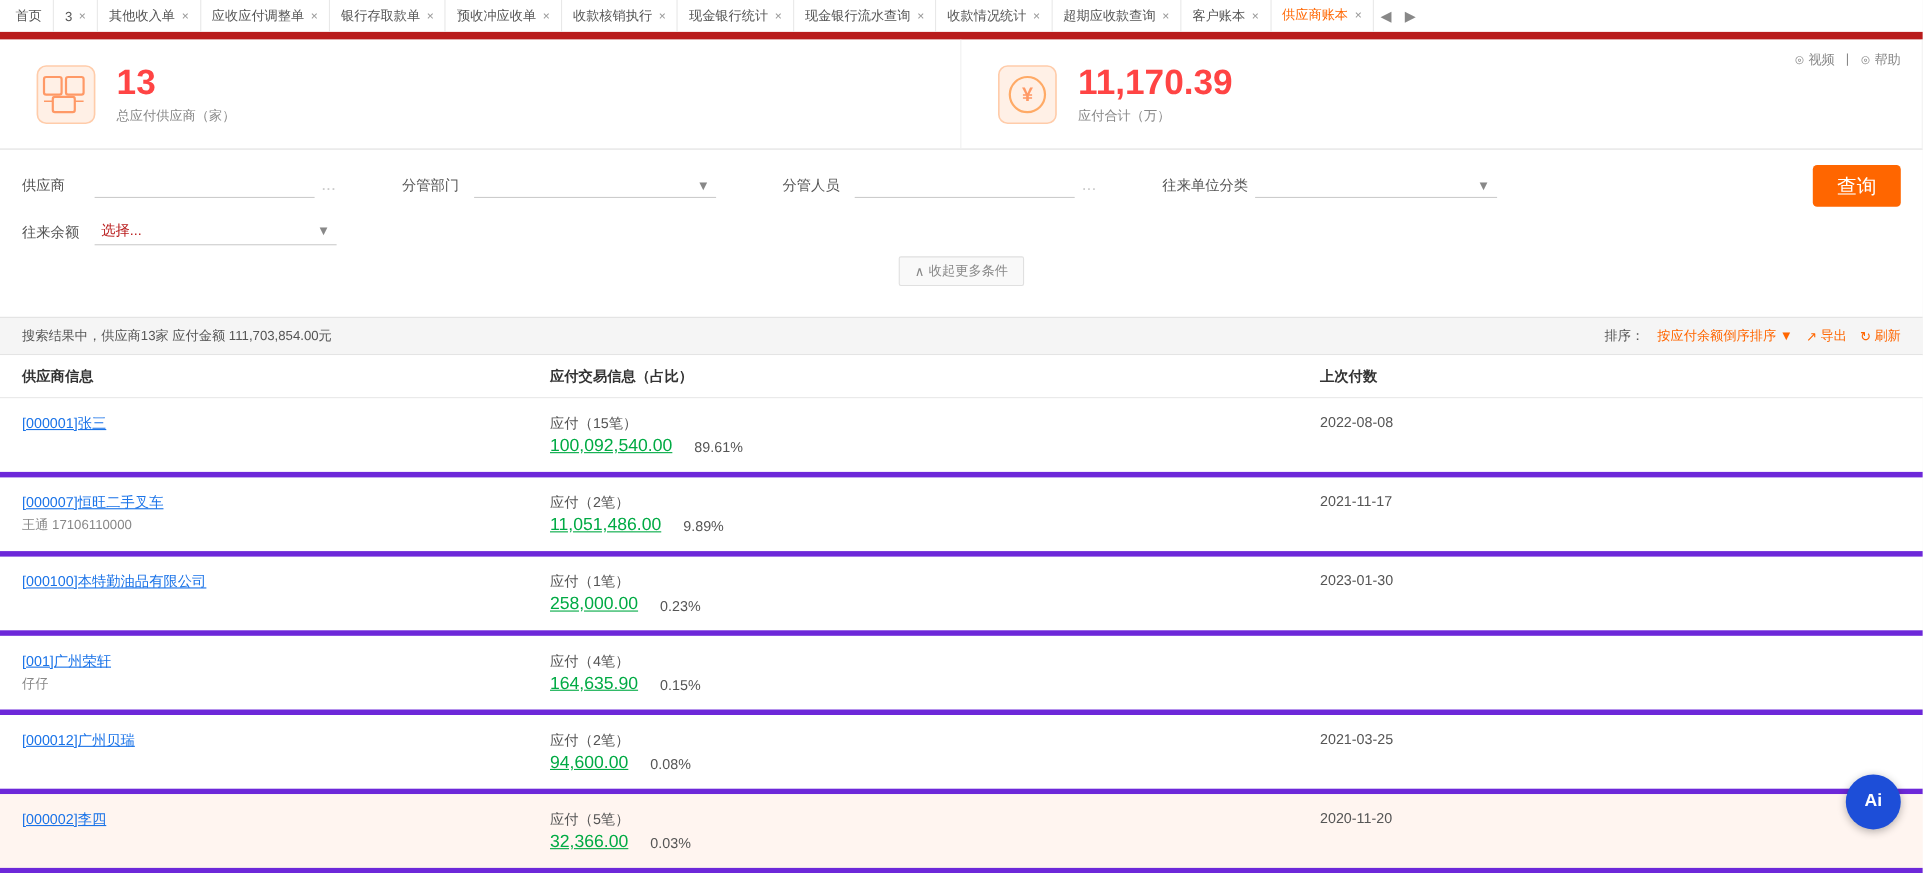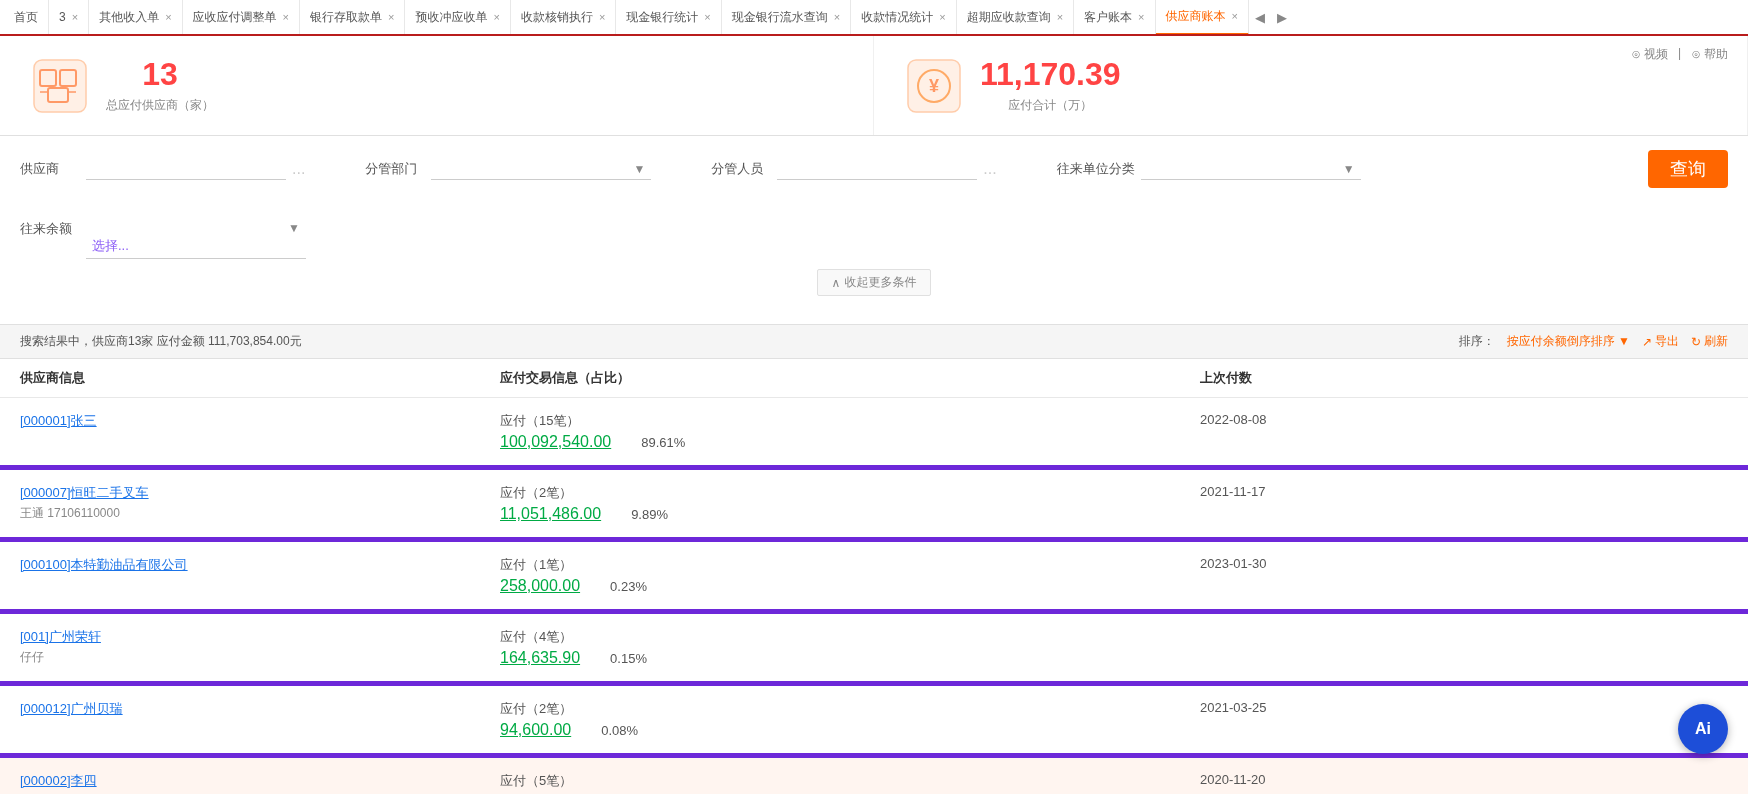--- a/index.html
+++ b/index.html
@@ -1,20 +1,20 @@
 <!DOCTYPE html>
 <html><head>
   <meta charset="utf-8">
   <style>
     * { margin: 0; padding: 0; box-sizing: border-box; }
     body { font-family: 'Microsoft YaHei', Arial, sans-serif; font-size: 13px; background: #f5f5f5; color: #333; width: 1748px; overflow-x: hidden; }
 
     
     .top-nav {
-      display: flex; align-items: center; background: #fff; border-bottom: 2px solid #b91c1c;
+      display: flex; align-items: center; background: #fff; border-bottom: 7px solid #b91c1c;
       height: 36px; padding: 0 4px; overflow: hidden;
     }
     .nav-tab {
       display: flex; align-items: center; padding: 0 10px; height: 36px; cursor: pointer;
       white-space: nowrap; font-size: 12px; color: #555; border-right: 1px solid #e8e8e8;
       flex-shrink: 0;
     }
     .nav-tab.active { color: #ff6600; border-bottom: 2px solid #ff6600; }
     .nav-tab .close-x { margin-left: 6px; color: #999; font-size: 11px; cursor: pointer; }
     .nav-arrow { padding: 0 6px; cursor: pointer; color: #888; height: 36px; display: flex; align-items: center; }
@@ -23,21 +23,21 @@
     .summary-bar {
       display: flex; align-items: stretch; background: #fff; border-bottom: 1px solid #e0e0e0;
       height: 100px; position: relative;
     }
     .summary-item {
       display: flex; align-items: center; padding: 0 30px; flex: 1;
       border-right: 1px solid #f0f0f0;
     }
     .summary-icon { width: 60px; height: 60px; margin-right: 16px; flex-shrink: 0; }
     .summary-icon svg { width: 60px; height: 60px; }
-    .summary-text { display: flex; flex-direction: column; align-items: center; }
+    .summary-text { display: flex; flex-direction: column; }
     .summary-number { font-size: 32px; font-weight: bold; color: #ff4444; line-height: 1.1; }
     .summary-label { font-size: 12px; color: #888; margin-top: 4px; }
     .summary-helper { position: absolute; right: 20px; top: 10px; font-size: 12px; color: #888; display: flex; gap: 10px; }
     .summary-helper span { cursor: pointer; }
 
     
     .filter-area {
       background: #fff; padding: 14px 20px 24px; border-bottom: 1px solid #e0e0e0;
     }
     .filter-row { display: flex; align-items: center; gap: 20px; margin-bottom: 10px; }
@@ -91,21 +91,21 @@
       align-items: flex-start;
     }
     .table-row:last-child { background: #fff5f0; }
     .supplier-info { flex: 0 0 480px; }
     .supplier-link { color: #1a73e8; text-decoration: underline; cursor: pointer; font-size: 13px; }
     .supplier-sub { font-size: 12px; color: #888; margin-top: 3px; }
     .transaction-info { flex: 0 0 700px; }
     .trans-label { font-size: 13px; color: #555; }
     .trans-amount { font-size: 16px; color: #00aa44; font-weight: 500; cursor: pointer; text-decoration: underline; }
     .trans-pct { font-size: 13px; color: #555; margin-left: 20px; }
-    .trans-row { display: flex; align-items: center; gap: 10px; margin-top: 3px; }
+    .trans-row { display: flex; align-items: center; gap: 0; margin-top: 3px; }
     .last-pay { flex: 1; font-size: 13px; color: #555; }
   </style>
 </head>
 <body>
 
 <div class="top-nav">
   <div class="nav-tab">
     <span>首页</span>
   </div>
   <div class="nav-tab">
@@ -232,21 +232,21 @@
       </div>
     </div>
 
     <button class="btn-query" style="margin-left:auto;">查询</button>
   </div>
   <div class="filter-row">
 
     <div class="filter-item">
       <span class="filter-label">往来余额</span>
       <div class="filter-select-wrapper">
-        <span class="filter-select-inner" style="color:#8b5cf6;margin-top:36px;">选择...</span>
+        <span class="filter-select-inner" style="color:#b91c1c;">选择...</span>
         <span class="chevron-down">▼</span>
       </div>
     </div>
   </div>
 
   <div style="text-align:center; margin-top:6px;">
     <div class="collapse-btn">
       <span class="chevron">∧</span>
       <span>收起更多条件</span>
     </div>

